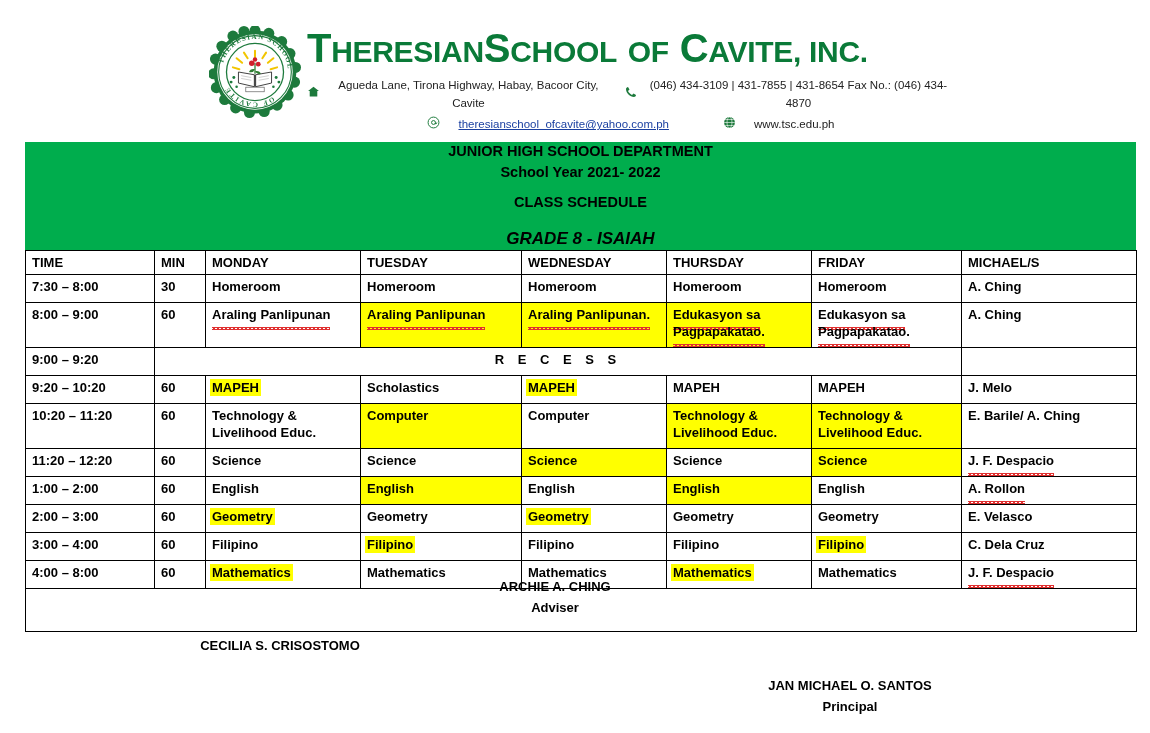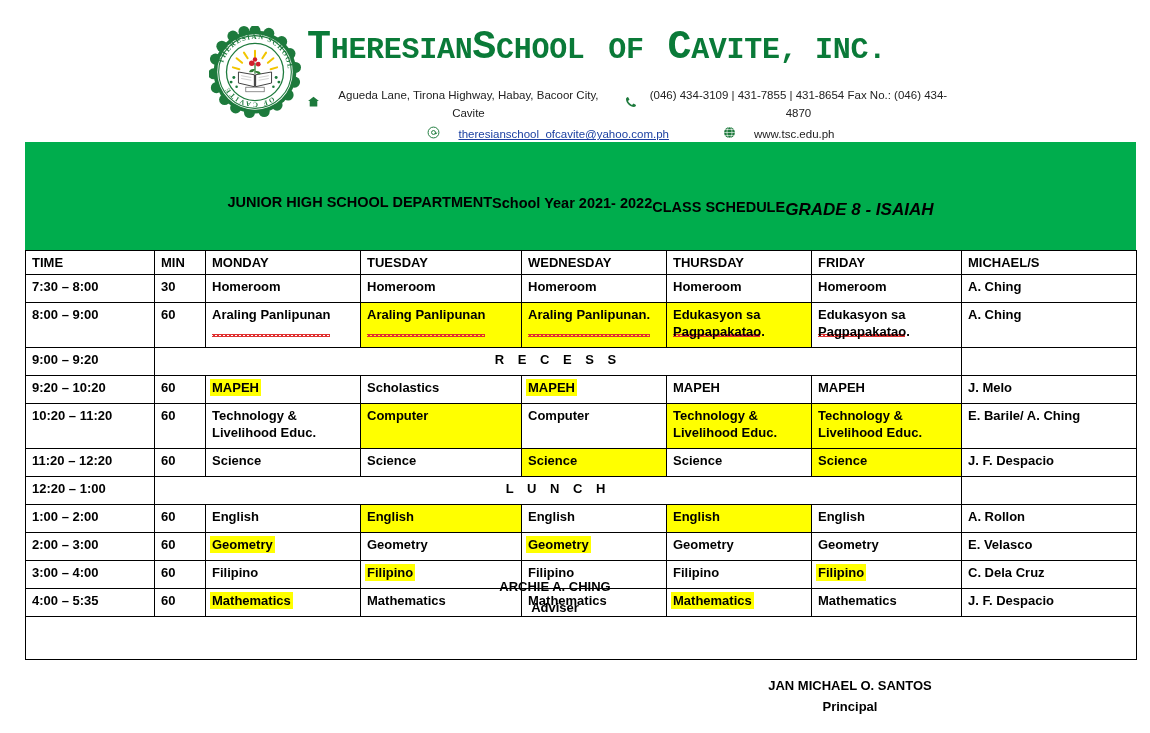--- a/index.html
+++ b/index.html
@@ -34,33 +34,33 @@
     flex: 0 0 92px;
     margin-left: 14px;
     margin-top: 4px;
   }
   .lh-textblock {
     flex: 1 1 auto;
     padding-left: 6px;
   }
   .school-title {
     color: #0a7a38;
-    font-family: Liberation Mono, monospace;
+    font-family: Liberation Sans, sans-serif;
     font-weight: bold;
     font-size: 40px;
     letter-spacing: -0.3px;
     line-height: 1;
     white-space: nowrap;
     margin-top: 6px;
   }
   .school-title .sc {
     font-size: 30px;
   }
   .lh-contact {
-    margin-top: 19px;
+    margin-top: 9px;
     font-size: 11.5px;
     line-height: 1.55;
     color: #222;
     text-align: center;
   }
   .lh-contact .cline {
     display: flex;
     align-items: center;
     justify-content: center;
     gap: 5px;
@@ -83,23 +83,23 @@
   
   .banner {
     position: absolute;
     left: 25px;
     top: 142px;
     width: 1111px;
     height: 108px;
     background: #00ad4d;
     box-sizing: border-box;
     display: flex;
-    flex-direction: row;
+    flex-direction: column;
     align-items: center;
-    justify-content: center;
+    justify-content: flex-end;
     padding-top: 12px;
     font-weight: bold;
   }
   .banner .b1 { font-size: 14.5px; line-height: 19px; }
   .banner .b2 { font-size: 14.5px; line-height: 19px; margin-top: 2px; }
   .banner .b3 { font-size: 14.5px; line-height: 19px; margin-top: 11px; }
   .banner .b4 {
     font-size: 17px;
     font-style: italic;
     line-height: 22px;
@@ -151,21 +151,21 @@
     letter-spacing: 0.5px;
   }
   .spaced { letter-spacing: 5px; }
   .sq {
     background-repeat: repeat-x;
     background-position: 0 100%;
     background-size: 4px 3px;
     background-image:
       linear-gradient(45deg, transparent 40%, #e03131 40%, #e03131 60%, transparent 60%),
       linear-gradient(-45deg, transparent 40%, #e03131 40%, #e03131 60%, transparent 60%);
-    padding-bottom: 15px;
+    padding-bottom: 8px;
   }
 
   
   .sig-adviser {
     position: absolute;
     left: 0;
     top: 576px;
     width: 1110px;
     text-align: center;
     font-size: 13px;
@@ -423,25 +423,20 @@
       <td>11:20 – 12:20</td>
       <td>60</td>
       <td>Science</td>
       <td>Science</td>
       <td class="hl">Science</td>
       <td>Science</td>
       <td class="hl">Science</td>
       <td><span class="sq">J. F. Despacio</span></td>
     </tr>
 
-    <tr class="r-single break-row">
-      <td>12:20 – 1:00</td>
-      <td class="break-cell" colspan="6"><span class="spaced">L  U  N  C  H</span></td>
-      <td></td>
-    </tr>
 
     <tr class="r-single">
       <td>1:00 – 2:00</td>
       <td>60</td>
       <td>English</td>
       <td class="hl">English</td>
       <td>English</td>
       <td class="hl">English</td>
       <td>English</td>
       <td><span class="sq">A. Rollon</span></td>
@@ -463,21 +458,21 @@
       <td>60</td>
       <td>Filipino</td>
       <td><span class="hl tagfill">Filipino</span></td>
       <td>Filipino</td>
       <td>Filipino</td>
       <td><span class="hl tagfill">Filipino</span></td>
       <td>C. Dela Cruz</td>
     </tr>
 
     <tr class="r-single">
-      <td>4:00 – 5:35</td>
+      <td>4:00 – 8:00</td>
       <td>60</td>
       <td><span class="hl tagfill">Mathematics</span></td>
       <td>Mathematics</td>
       <td>Mathematics</td>
       <td><span class="hl tagfill">Mathematics</span></td>
       <td>Mathematics</td>
       <td><span class="sq">J. F. Despacio</span></td>
     </tr>
 
     <tr class="r-blank">
@@ -485,18 +480,19 @@
     </tr>
   </tbody>
 </table>
 
 <div class="sig-adviser">
   <div>ARCHIE A. CHING</div>
   <div>Adviser</div>
 </div>
 
 <div class="sig-left">
+  <div>CECILIA S. CRISOSTOMO</div>
 </div>
 
 <div class="sig-right">
   <div>JAN MICHAEL O. SANTOS</div>
   <div>Principal</div>
 </div>
 
 </body></html>

